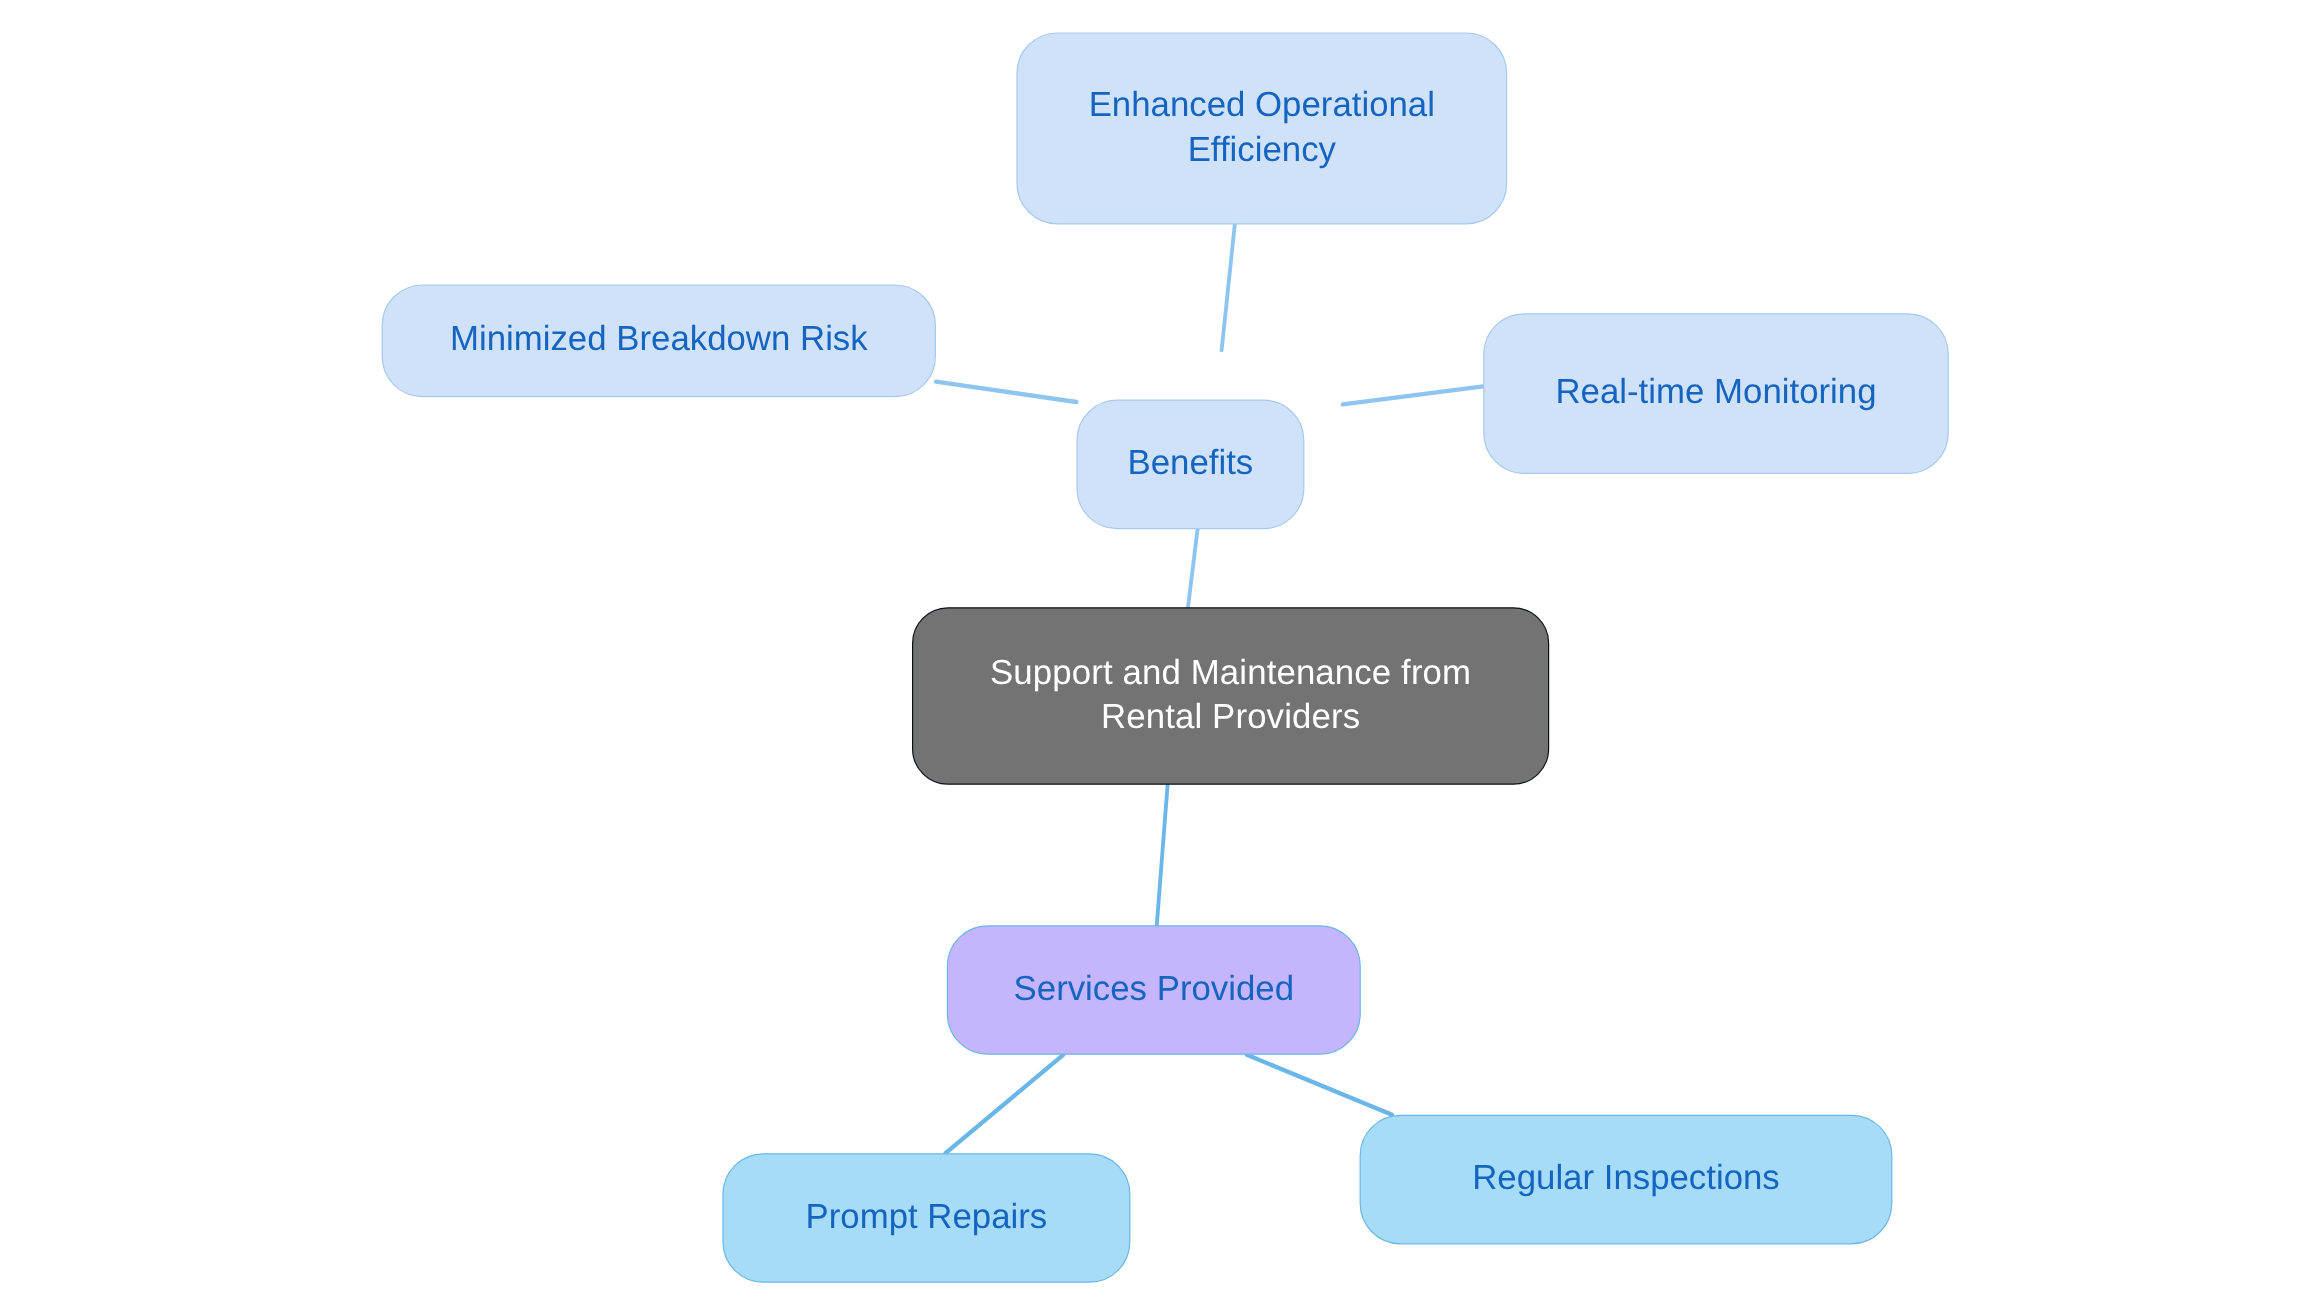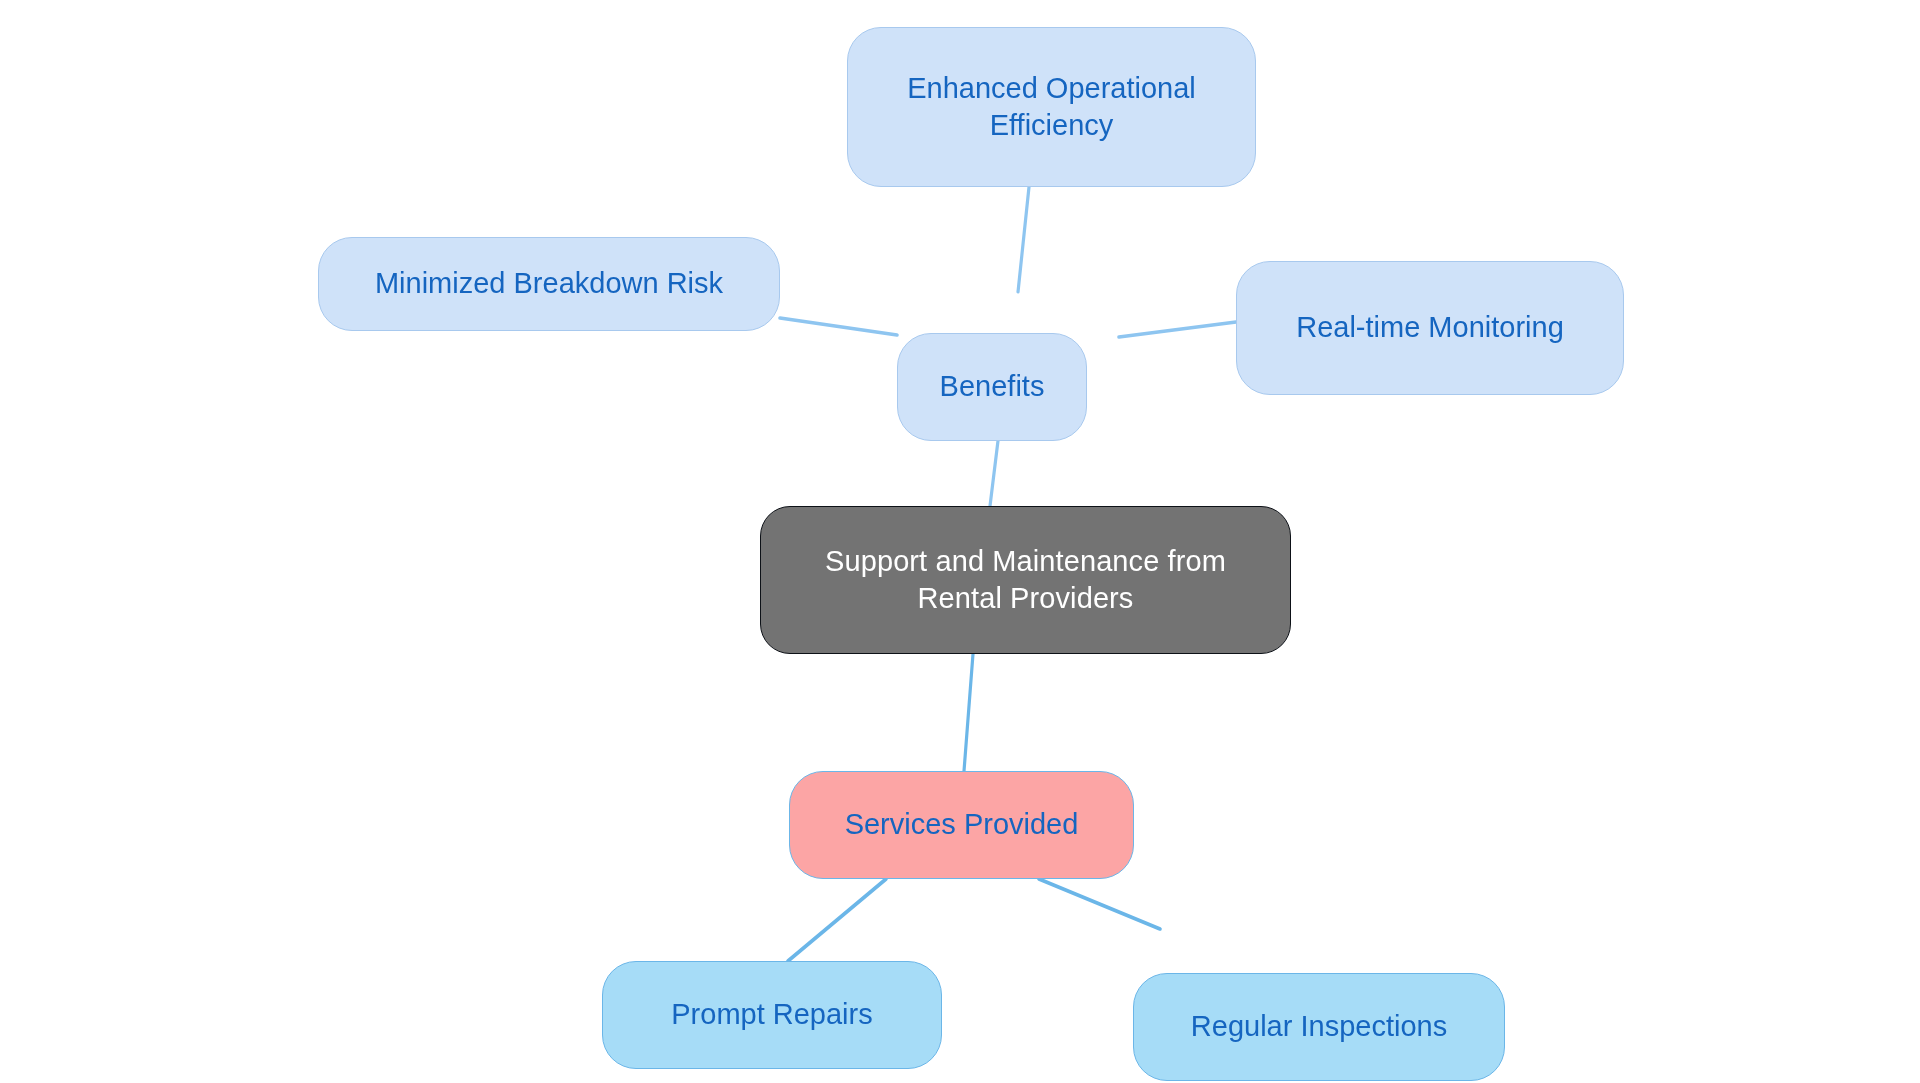--- a/index.html
+++ b/index.html
@@ -105,25 +105,25 @@
   </div>
 
   <div class="node branch-a" id="node-minimized_breakdown_risk" style="left: 318px; top: 237px; width: 462px; height: 94px; background: rgb(207, 226, 249); color: rgb(21, 101, 192);">
     <span class="node-label">Minimized Breakdown Risk</span>
   </div>
 
   <div class="node branch-a" id="node-real_time_monitoring" style="left: 1236px; top: 261px; width: 388px; height: 134px; background: rgb(207, 226, 249); color: rgb(21, 101, 192);">
     <span class="node-label">Real-time Monitoring</span>
   </div>
 
-  <div class="node branch-b" id="node-services_provided" style="left: 789px; top: 771px; width: 345px; height: 108px; background: #fca5a5; color: rgb(21, 101, 192);">
+  <div class="node branch-b" id="node-services_provided" style="left: 789px; top: 771px; width: 345px; height: 108px; background: #c4b5fd; color: rgb(21, 101, 192);">
     <span class="node-label">Services Provided</span>
   </div>
 
   <div class="node branch-b" id="node-prompt_repairs" style="left: 602px; top: 961px; width: 340px; height: 108px; background: rgb(166, 220, 247); color: rgb(21, 101, 192);">
     <span class="node-label">Prompt Repairs</span>
   </div>
 
-  <div class="node branch-b" id="node-regular_inspections" style="left: 1133px; top: 929px; width: 372px; height: 108px; background: rgb(166, 220, 247); color: rgb(21, 101, 192); margin-top: 44px;">
+  <div class="node branch-b" id="node-regular_inspections" style="left: 1133px; top: 929px; width: 444px; height: 108px; background: rgb(166, 220, 247); color: rgb(21, 101, 192);">
     <span class="node-label">Regular Inspections</span>
   </div>
 
 </div>
 
 </body></html>

